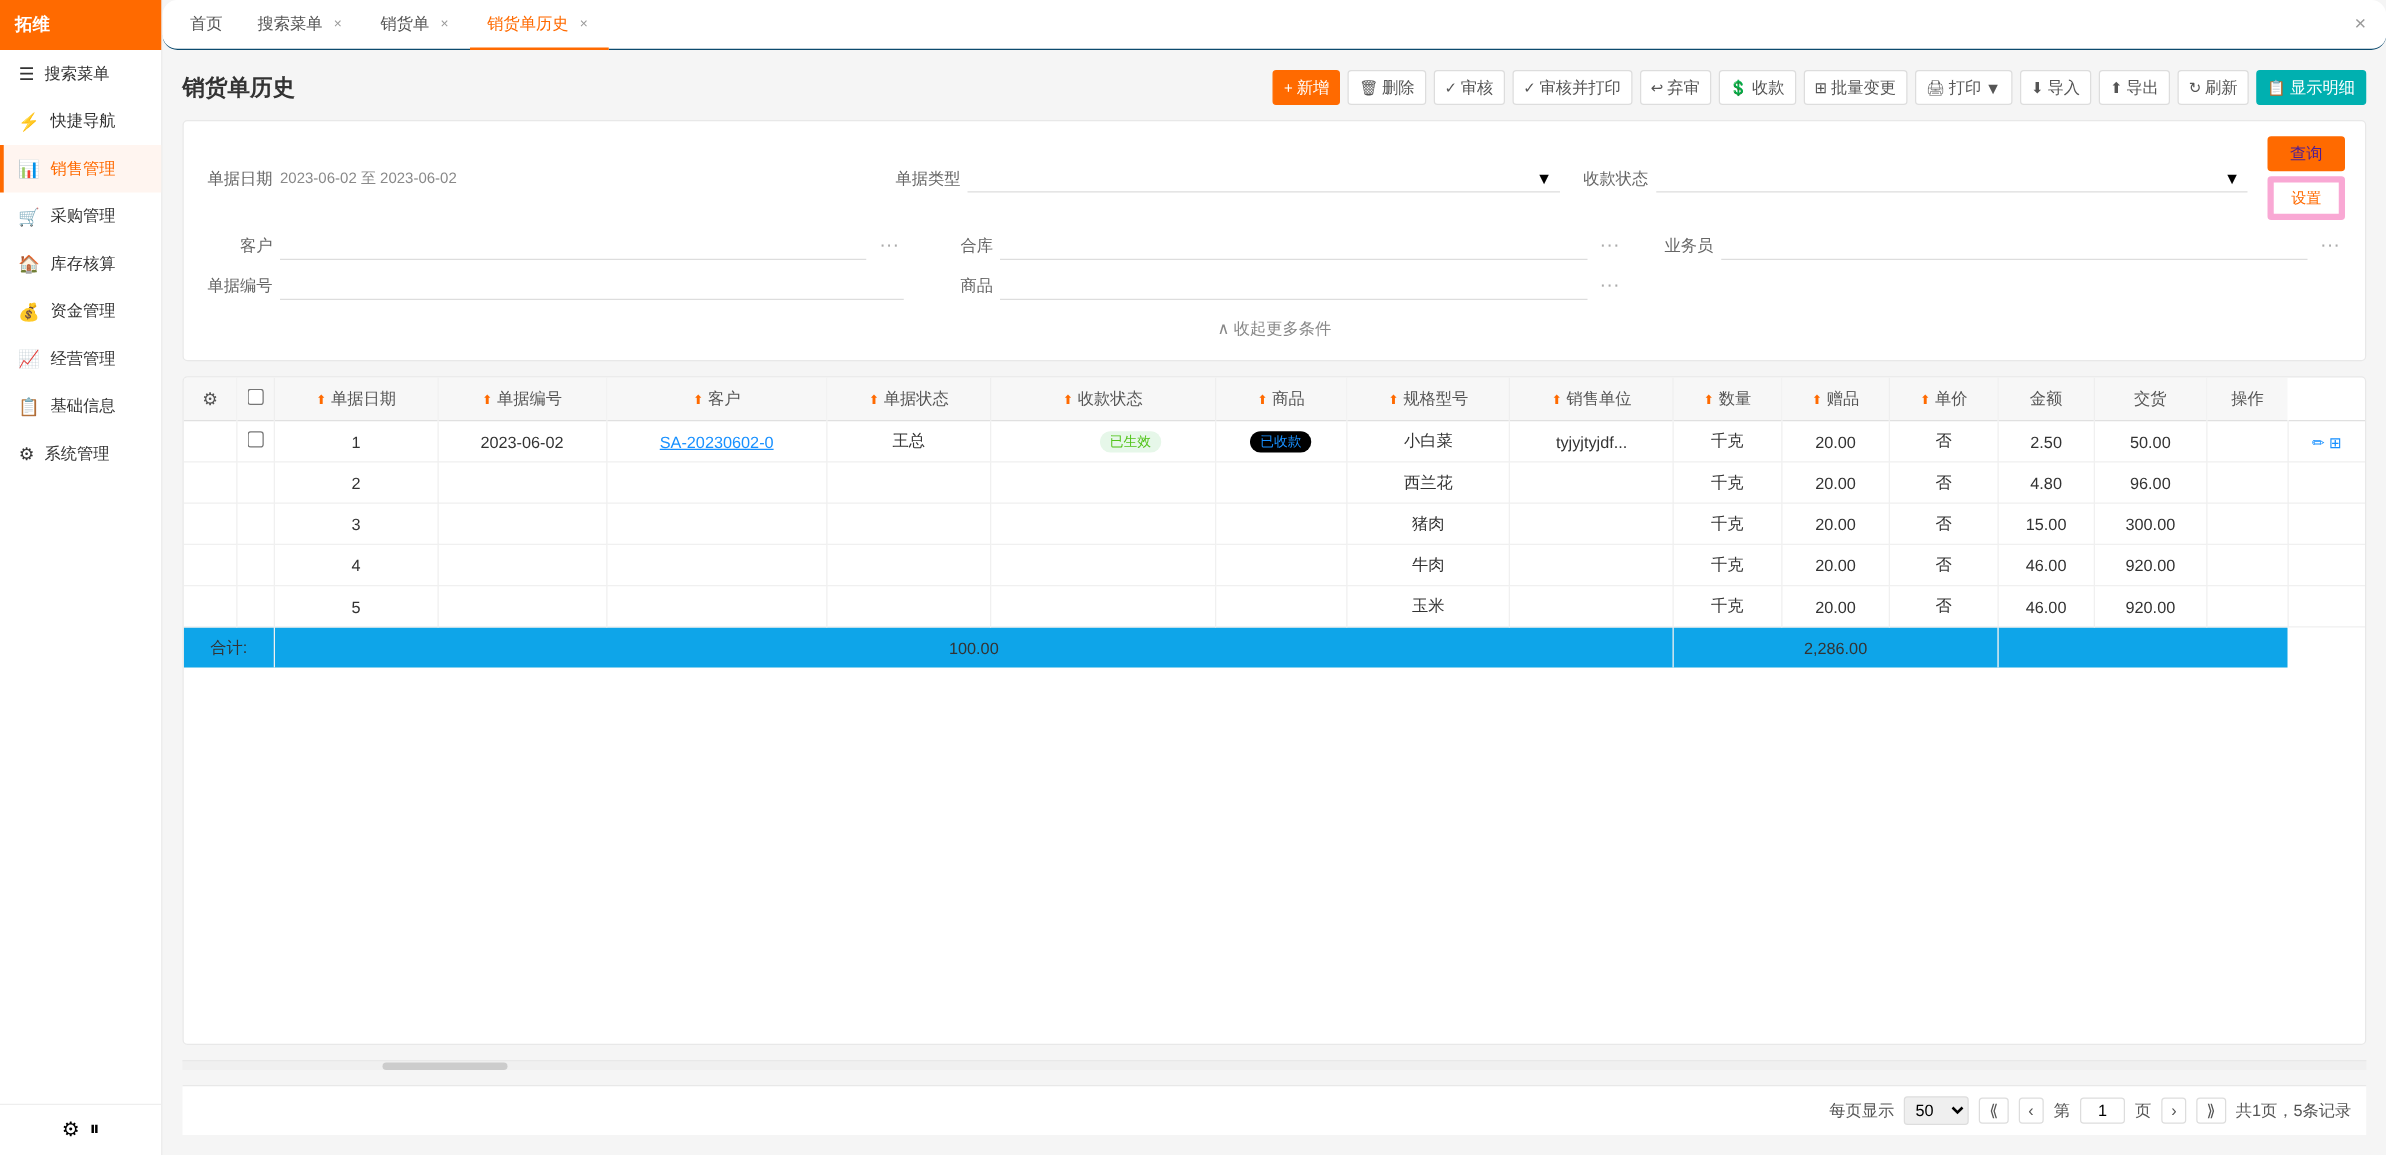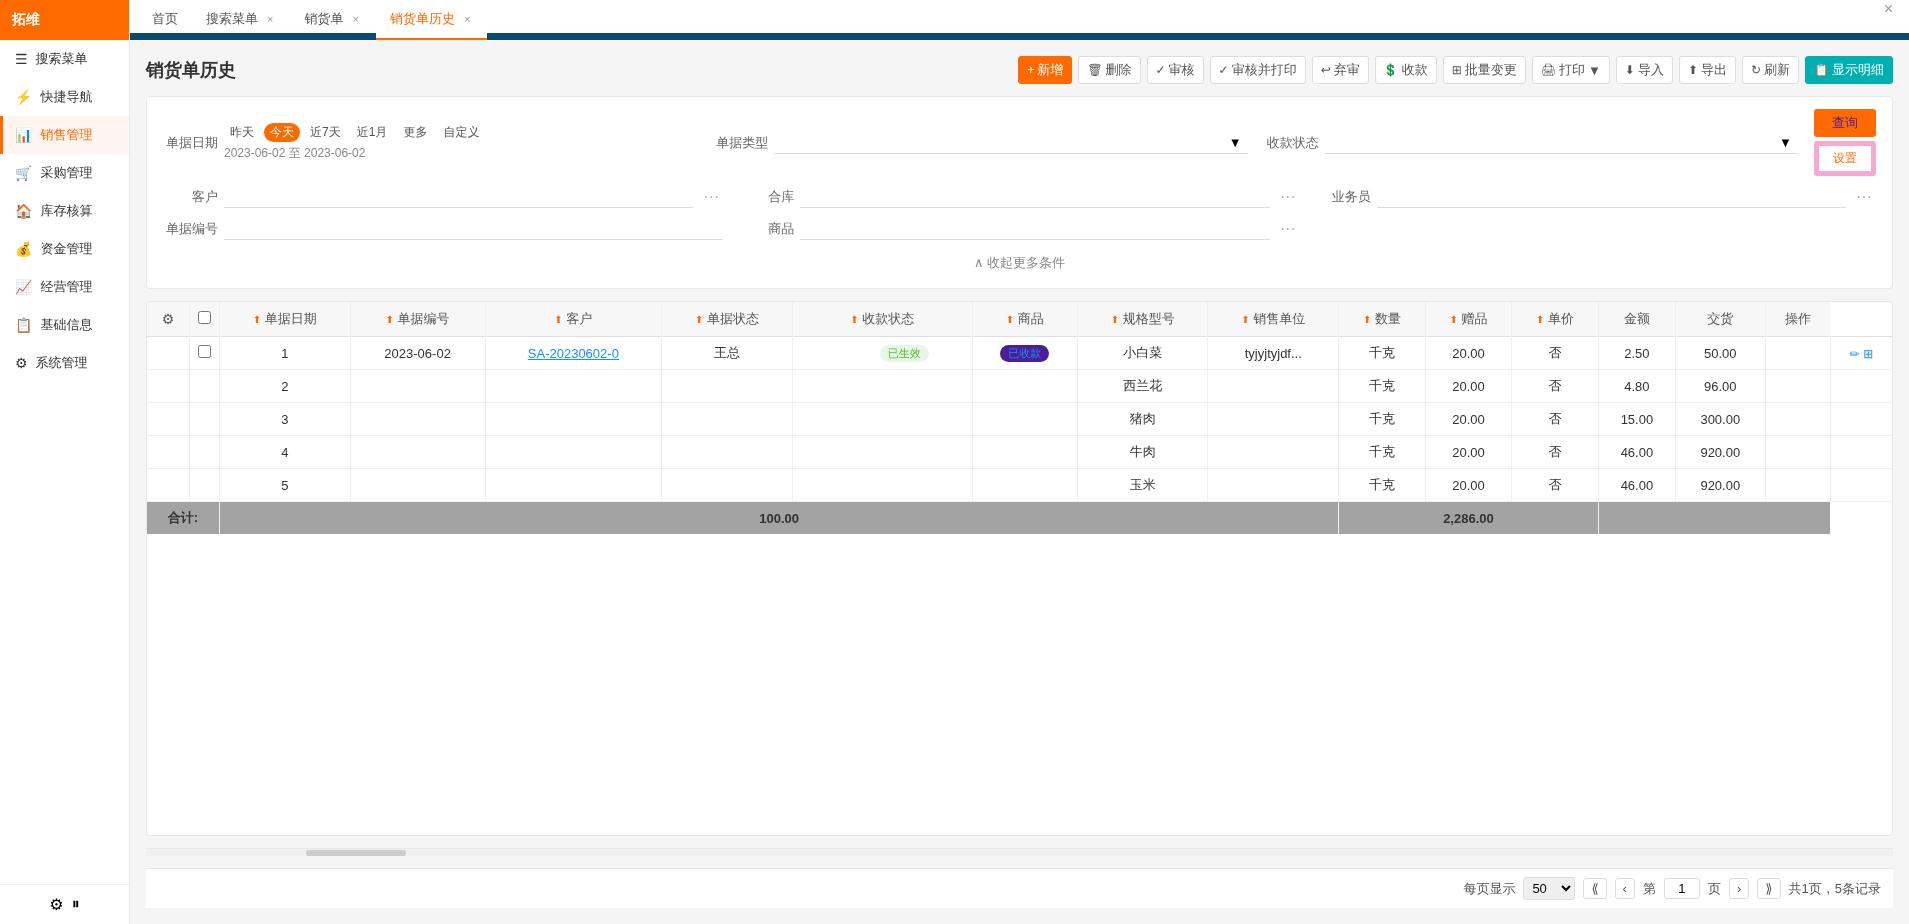--- a/index.html
+++ b/index.html
@@ -49,25 +49,27 @@
     .main {
       flex: 1;
       display: flex;
       flex-direction: column;
       overflow: hidden;
     }
 
     
     .tab-bar {
       background: #fff;
-      border-bottom: 7px solid #0c4a6e;
-      display: flex;
+      border-bottom: 1px solid #0c4a6e;
+      display: flex;
+      align-items: center;
       height: 40px;
       padding: 0 8px;
       flex-shrink: 0;
+      border-radius: 12px;
     }
     .tab {
       padding: 0 14px;
       height: 40px;
       display: flex;
       align-items: center;
       gap: 6px;
       cursor: pointer;
       color: #555;
       border-bottom: 2px solid transparent;
@@ -254,31 +256,31 @@
       color: #333;
     }
     td:last-child { border-right: none; }
     .status-badge {
       display: inline-block;
       padding: 1px 8px;
       border-radius: 10px;
       font-size: 11px;
     }
     .badge-active { background: #e6f7e9; color: #52c41a; margin-left: 44px; }
-    .badge-paid { background: #4c1d95; color: #1890ff; }
+    .badge-paid { background: #000000; color: #1890ff; }
     .link-text { color: #1890ff; cursor: pointer; text-decoration: underline; }
 
     
     .table-footer {
       background: #fef9ec;
       border-top: 1px solid #e0e0e0;
     }
     .table-footer td {
-      font-weight: bold;
-      background: #a3a3a3;
+      font-weight: normal;
+      background: #0ea5e9;
       border-bottom: none;
     }
 
     
     .pagination-bar {
       display: flex;
       align-items: center;
       justify-content: flex-end;
       gap: 8px;
       padding: 8px 12px;
@@ -483,28 +485,20 @@
         </button>
       </div>
     </div>
 
     <div class="filter-panel">
 
       <div class="filter-row">
         <div class="filter-item">
           <span class="filter-label">单据日期</span>
           <div style="display:flex;flex-direction:column;gap:3px;flex:1;">
-            <div class="date-shortcuts">
-              <span class="date-shortcut">昨天</span>
-              <span class="date-shortcut active">今天</span>
-              <span class="date-shortcut">近7天</span>
-              <span class="date-shortcut">近1月</span>
-              <span class="date-shortcut">更多</span>
-              <span class="date-shortcut">自定义</span>
-            </div>
             <span class="date-range">2023-06-02 至 2023-06-02</span>
           </div>
         </div>
         <div class="filter-item">
           <span class="filter-label">单据类型</span>
           <div class="filter-select">
             <span></span>
             <span>▼</span>
           </div>
         </div>

